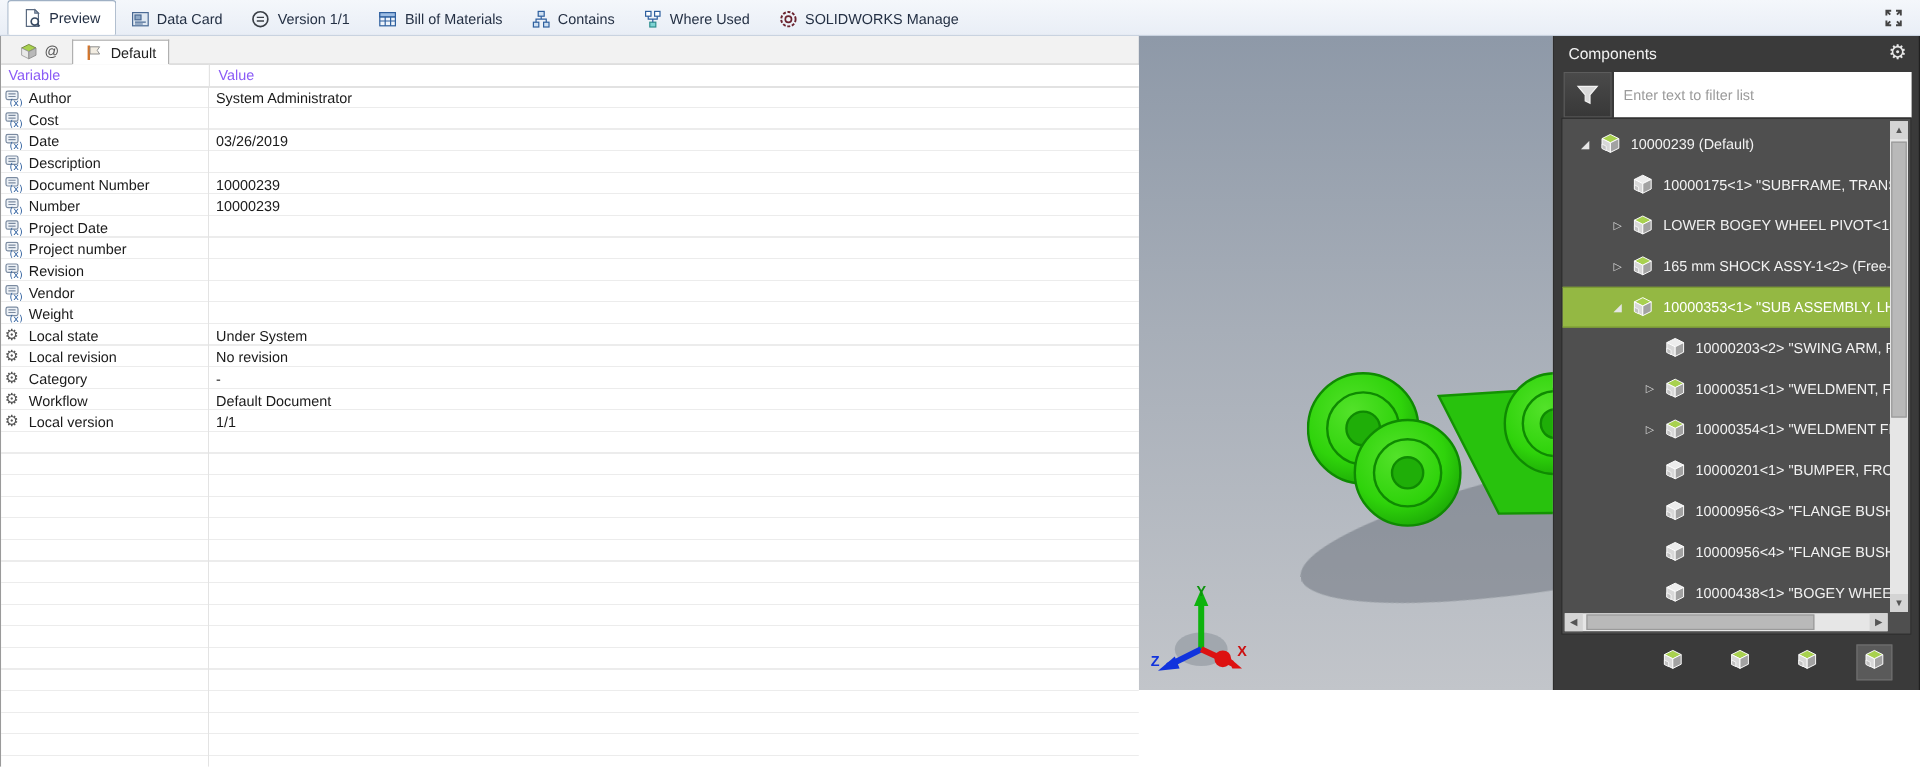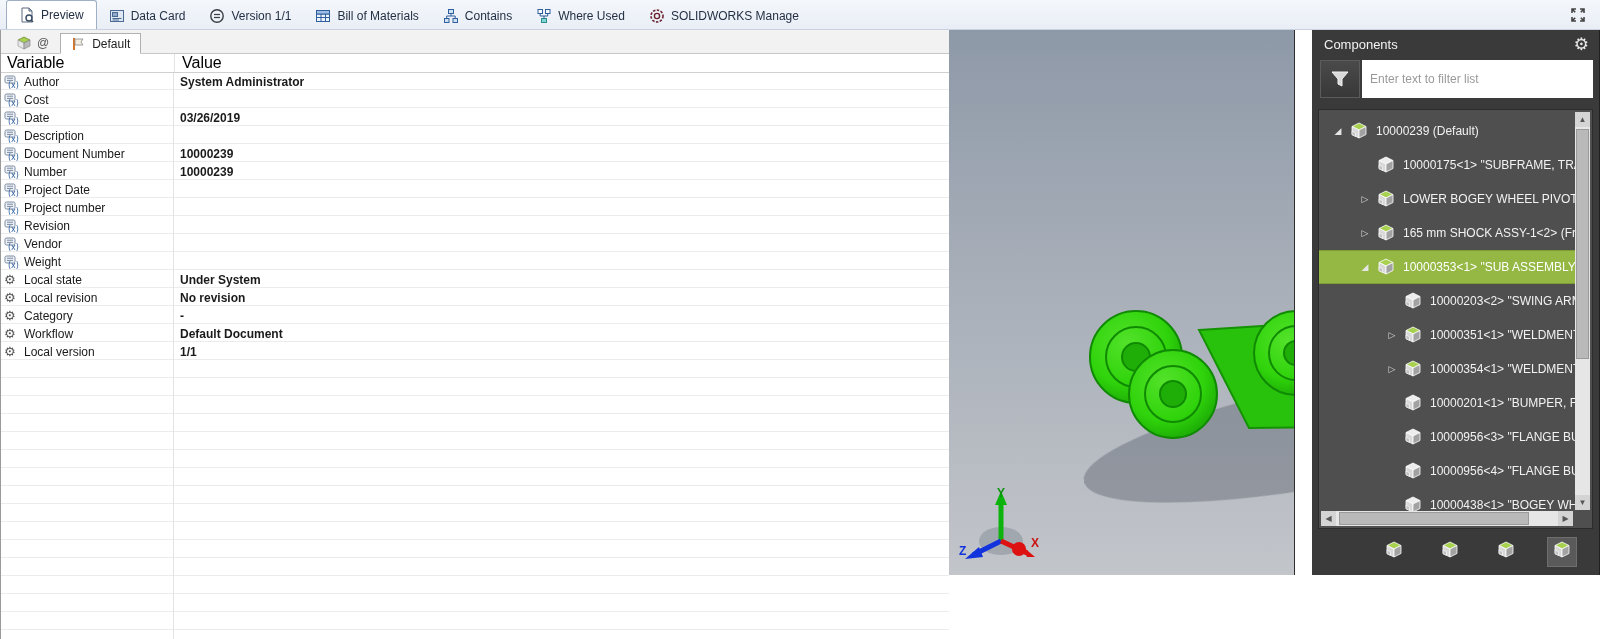--- a/index.html
+++ b/index.html
@@ -12,24 +12,24 @@
   .top-tab .tt-icon { width:16px; height:16px; display:inline-flex; }
   .top-tab.active { background:#fff; border:1px solid #9fb0c4; border-bottom:none; border-radius:3px 3px 0 0; height:29px; margin-left:6px; }
   .expand-btn { position:absolute; right:12px; top:5px; width:20px; height:20px; display:flex; align-items:center; justify-content:center; }
 
   
   .viewport { position:relative; background:linear-gradient(180deg,#8e99a8 0%, #a7aeb8 45%, #c2c5ca 100%); overflow:hidden; border-right:1px solid #2e2e2e; }
   .model-svg { position:absolute; inset:0; }
   .triad { position:absolute; left:8px; bottom:12px; }
 
   
-  .comp-panel { background:#3a3a3a; display:flex; flex-direction:column; position:relative; border-right:1px solid #202020;margin-left:17px; }
+  .comp-panel { background:#3a3a3a; display:flex; flex-direction:column; position:relative; border-right:1px solid #202020; }
   .comp-header { height:28px; display:flex; align-items:center; justify-content:space-between; padding:0 10px 0 12px; color:#f2f2f2; font-size:13px; }
   .comp-gear { color:#e8e8e8; font-family:"DejaVu Sans", sans-serif; font-size:17px; line-height:1; }
-  .filter-row { display:flex; align-items:stretch; padding:2px 6px 11px 8px; gap:2px; }
+  .filter-row { display:flex; align-items:stretch; padding:2px 6px 0 8px; gap:2px; }
   .filter-btn { width:40px; background:linear-gradient(180deg,#4a4a4a,#383838); border:1px solid #5c5c5c; display:flex; align-items:center; justify-content:center; }
   .filter-input { flex:1; border:none; outline:none; font-size:12px; padding:0 8px; color:#333; height:38px; }
   .filter-input::placeholder { color:#9a9a9a; }
   .tree-wrap { margin:0 6px; background:#4f4f4f; border:1px solid #2b2b2b; flex:1; position:relative; overflow:hidden; }
   .tree-rows { position:absolute; top:4px; left:0; right:16px; }
   .tree-row { height:34px; display:flex; align-items:center; font-size:12px; color:#f2f2f2; white-space:nowrap; overflow:hidden; }
   .tree-row.selected { background:#94b843; border-top:1px solid #7d9c34; border-bottom:1px solid #7d9c34; color:#fff; }
   .tw-arrow { width:14px; text-align:center; font-size:9px; color:#e6e6e6; flex:0 0 14px; margin-right:4px; }
   .tw-icon { width:20px; height:18px; flex:0 0 20px; margin-right:7px; }
   .tree-vscroll { position:absolute; top:2px; right:2px; bottom:18px; width:15px; background:#e6e6e6; }
@@ -46,26 +46,26 @@
   
   .props-panel { grid-row:2 / 4; background:#fff; display:flex; flex-direction:column; border-left:1px solid #9a9a9a; }
   .props-tabs { height:24px; background:#f2f2f2; display:flex; align-items:flex-end; padding-left:4px; border-bottom:1px solid #c8c8c8; }
   .ptab { display:flex; align-items:center; gap:4px; padding:0 10px; height:21px; font-size:12px; color:#222; border:1px solid transparent; }
   .ptab.active { background:#fff; border:1px solid #b0b0b0; border-bottom:1px solid #fff; margin-bottom:-1px; }
   .props-grid { flex:1; position:relative;
      background-image:
        linear-gradient(90deg, transparent 172px, #e3e3e3 172px, #e3e3e3 173px, transparent 173px),
        repeating-linear-gradient(180deg, #fff 0px, #fff 17px, #ececec 17px, #ececec 18px);
   }
-  .props-head { display:flex; height:19px; font-size:16px; color:#000000; border-bottom:1px solid #d0d0d0; background:#fff; }
+  .props-head { display:flex; height:19px; font-size:12px; color:#8b5cf6; border-bottom:1px solid #d0d0d0; background:#fff; }
   .ph-var { width:173px; padding-left:6px; display:flex; align-items:center; }
   .ph-val { flex:1; padding-left:7px; display:flex; align-items:center; border-left:1px solid #e3e3e3; }
   .prow { display:flex; height:18px; font-size:12px; color:#1a1a1a; align-items:center; }
   .prow .pname { width:173px; display:flex; align-items:center; gap:3px; padding-left:3px; overflow:hidden; white-space:nowrap; }
-  .prow .pval { flex:1; padding-left:6px; overflow:hidden; white-space:nowrap;font-weight:bold; }
+  .prow .pval { flex:1; padding-left:6px; overflow:hidden; white-space:nowrap; }
   .pic { width:17px; height:14px; flex:0 0 17px; display:inline-flex; }
   .gear-glyph { font-family:"DejaVu Sans", sans-serif; font-size:12px; color:#555; line-height:1; }
 </style>
 </head>
 <body>
 
 <div class="app">
 
   <div class="topbar">
     <div id="topTabs" style="display:flex; align-items:flex-end; height:100%;margin-top:16px;">

